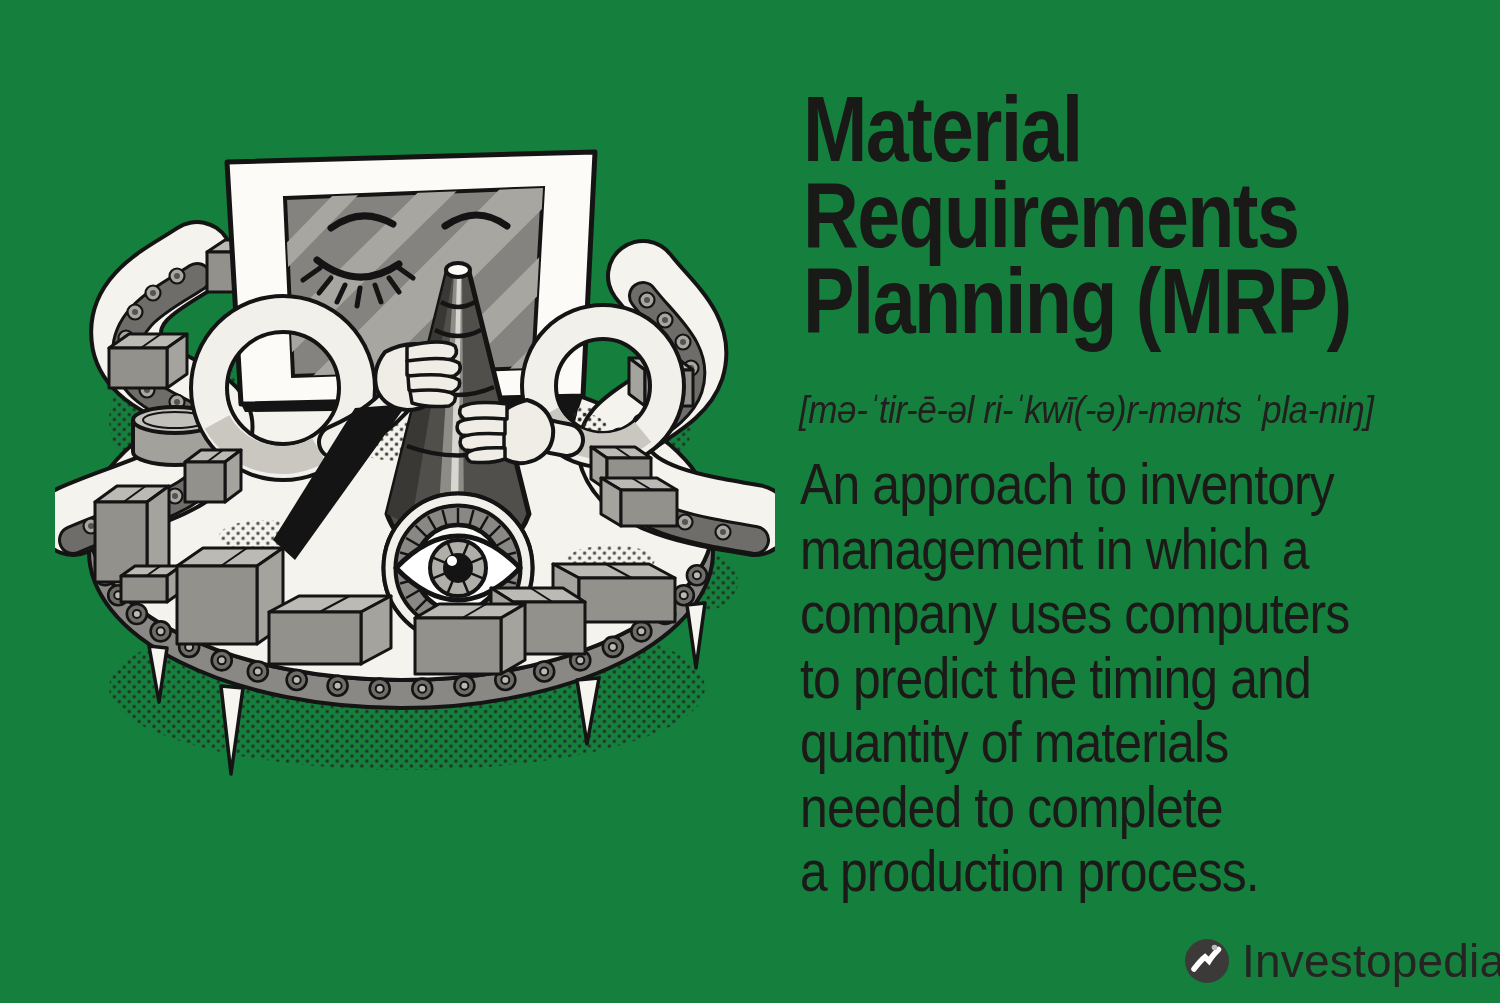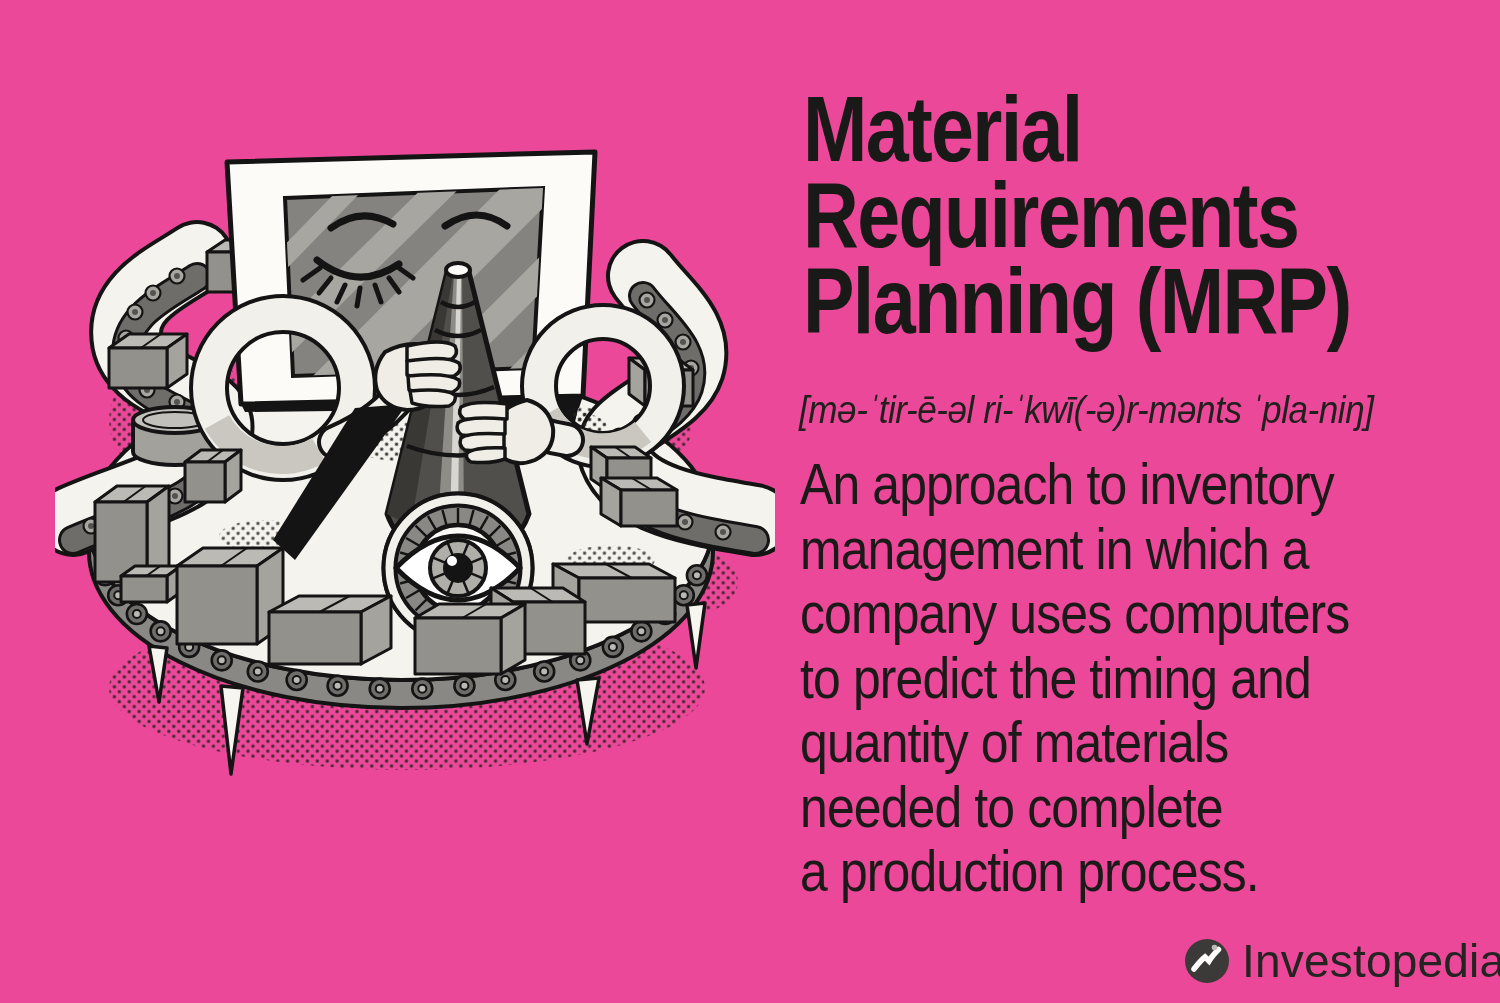--- a/index.html
+++ b/index.html
@@ -1,18 +1,18 @@
 <!DOCTYPE html>
 <html><head>
 <meta charset="utf-8">
 <style>
   html,body{margin:0;padding:0;background:#c9c7c0;}
   .stage{
     position:relative;width:1500px;height:1003px;overflow:hidden;
-    background:#ec4899;font-family:"Liberation Sans",sans-serif;color:#1d1c1a;
+    background:#15803d;font-family:"Liberation Sans",sans-serif;color:#1d1c1a;
   }
   .illus{position:absolute;left:55px;top:90px;width:720px;height:820px;}
   .illus svg{display:block;width:100%;height:100%;}
 
   .title{
     position:absolute;left:803px;top:86px;
     font-size:92px;line-height:86px;font-weight:700;letter-spacing:-2px;
     transform:scaleX(0.84);transform-origin:left top;color:#191917;
   }
   .title div{white-space:nowrap;}

